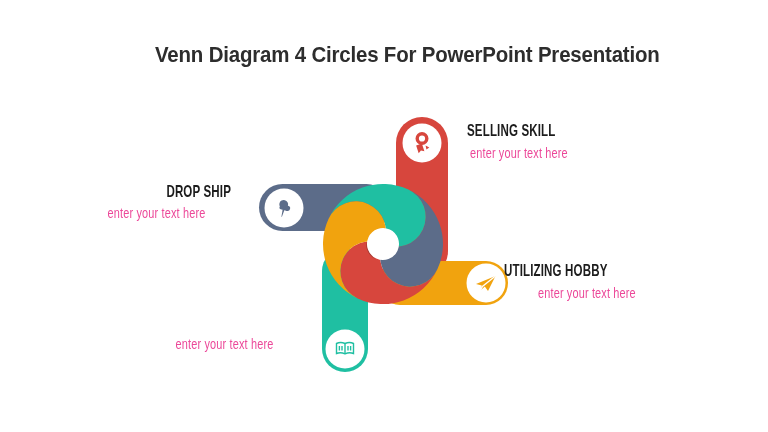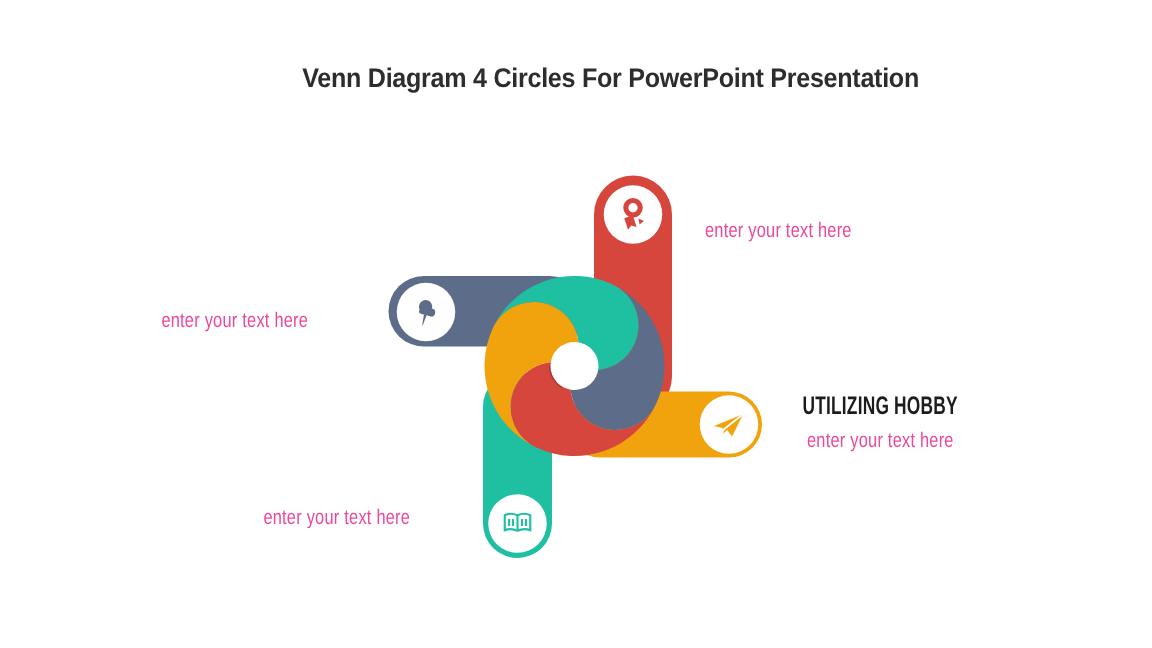--- a/index.html
+++ b/index.html
@@ -2,21 +2,21 @@
 <html><head>
 <meta charset="utf-8">
 <style>
   html,body{margin:0;padding:0;background:#fff;}
   #slide{
     position:relative;width:768px;height:432px;background:#ffffff;overflow:hidden;
     font-family:"Liberation Sans",sans-serif;
   }
   #title{
     position:absolute;left:0;right:0;top:42px;text-align:center;
-    font-size:18px;font-weight:700;color:#2d2d2d;letter-spacing:-0.2px;margin-left:47px;
+    font-size:22px;font-weight:700;color:#2d2d2d;letter-spacing:-0.2px;margin-left:47px;
   }
   #title span{display:inline-block;transform:scaleX(0.93);transform-origin:center top;white-space:nowrap;}
   svg{position:absolute;left:0;top:0;}
   .lbl{
     position:absolute;font-size:17px;font-weight:700;color:#1c1c1c;white-space:nowrap;line-height:1;
   }
   .lbl span{display:inline-block;transform:scaleX(0.68);letter-spacing:0.2px;}
   .ph{
     position:absolute;font-size:14px;font-weight:400;color:#ec4899;white-space:nowrap;line-height:1;
   }
@@ -83,29 +83,35 @@
     <g>
       <circle cx="345" cy="349" r="19.5" fill="#ffffff"></circle>
       <g transform="translate(345,349)" fill="none" stroke-width="1.4">
         <path d="M-8.5 -5.5Q-4.5 -7.5 0 -5.5Q4.5 -7.5 8.5 -5.5L8.5 4.5Q4.5 2.8 0 4.8Q-4.5 2.8 -8.5 4.5Z" stroke="#1fbfa2"></path>
         <path d="M0 -5.5L0 4.8" stroke="#1fbfa2"></path>
         <path d="M-5.6 -3L-5.6 1.6M-3 -3L-3 1.6M3 -3L3 1.6M5.6 -3L5.6 1.6" stroke="#1fbfa2"></path>
       </g>
     </g>
   </svg>
 
+  <div class="lbl align-left" style="left:467px;top:122px;">
+    <span>SELLING SKILL</span>
+  </div>
   <div class="ph align-left" style="left:470px;top:146px;">
     <span>enter your text here</span>
   </div>
 
+  <div class="lbl align-right" style="right:537px;top:183px;">
+    <span>DROP SHIP</span>
+  </div>
   <div class="ph align-right" style="right:563px;top:206px;">
     <span>enter your text here</span>
   </div>
 
-  <div class="lbl align-left" style="left:535px;top:262px;">
+  <div class="lbl align-left" style="left:504px;top:262px;">
     <span>UTILIZING HOBBY</span>
   </div>
   <div class="ph align-left" style="left:538px;top:286px;">
     <span>enter your text here</span>
   </div>
 
   <div class="ph align-right" style="right:495px;top:337px;">
     <span>enter your text here</span>
   </div>
 

